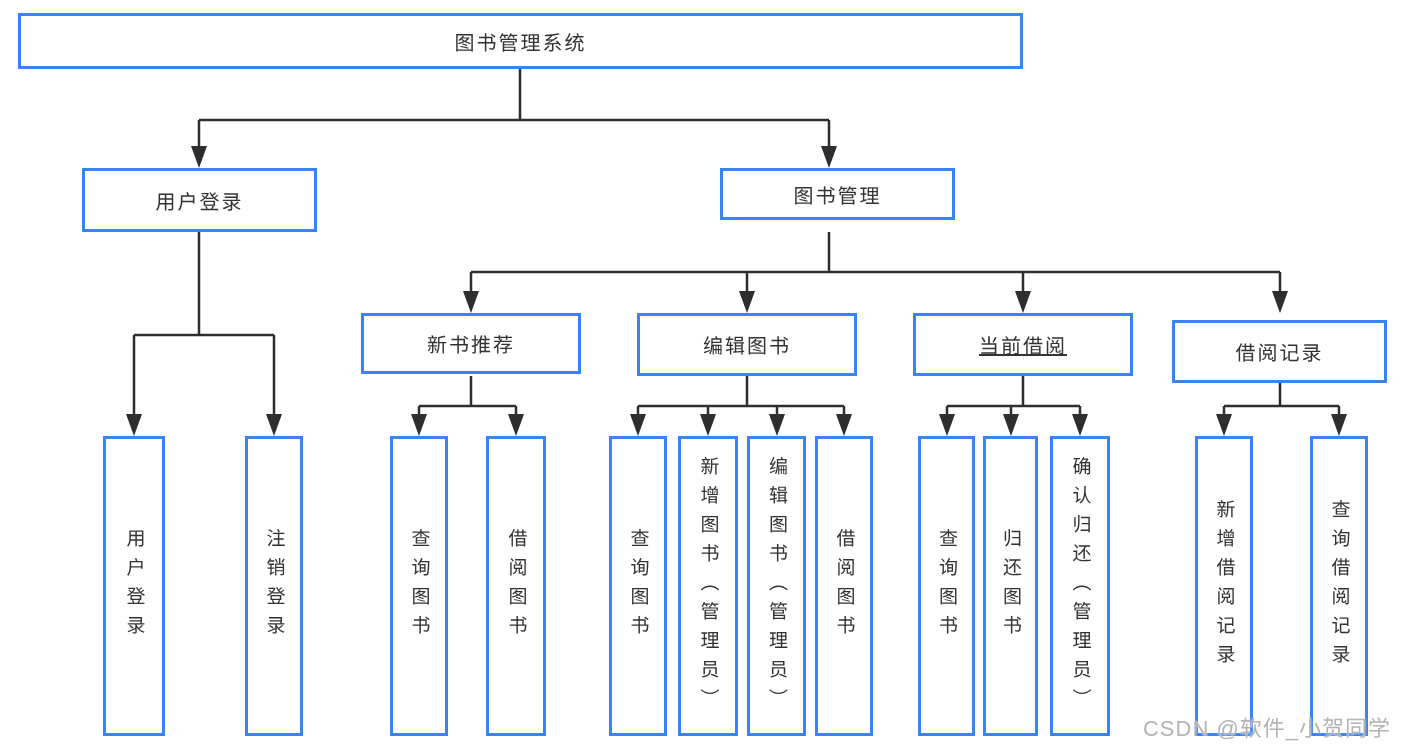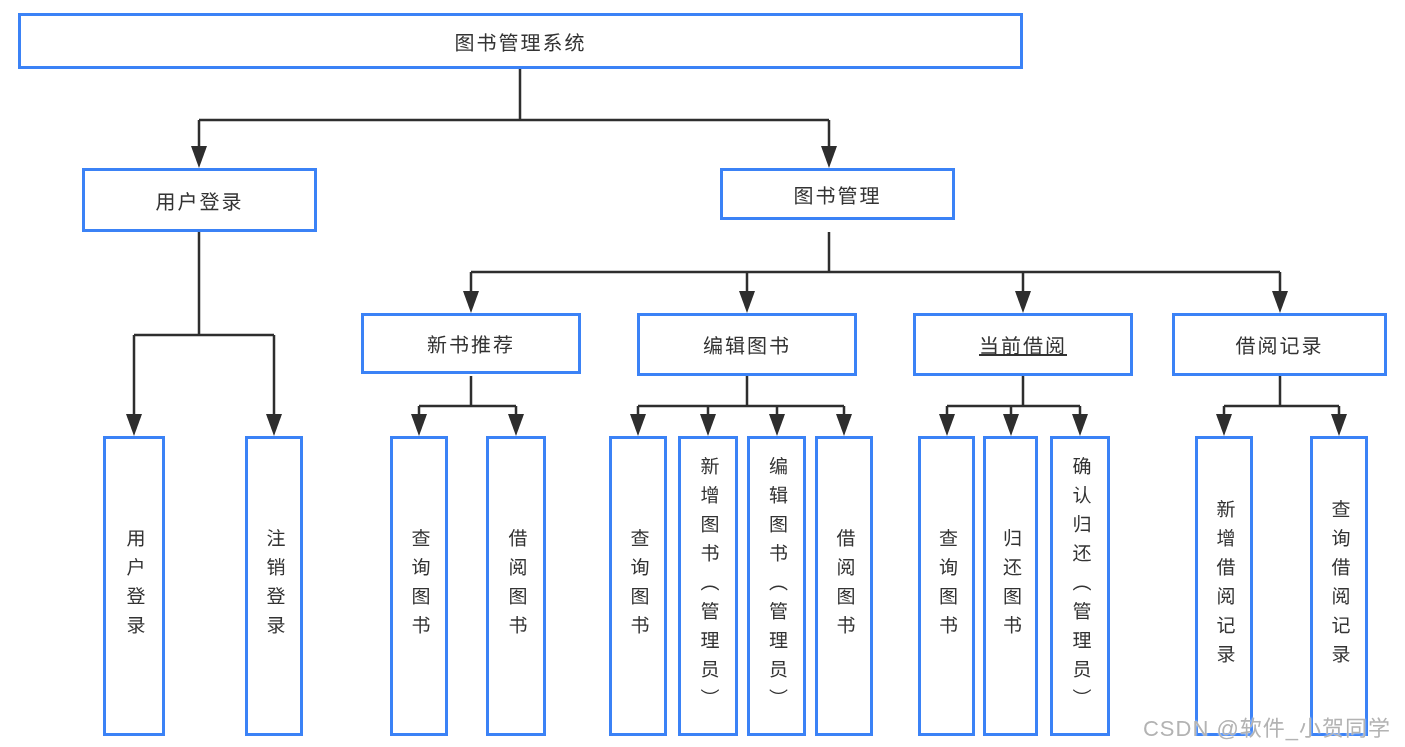--- a/index.html
+++ b/index.html
@@ -25,21 +25,21 @@
     font-size:22px; letter-spacing:1px; color:#b3b3b3;
     text-shadow:0 0 2px #ffffff; white-space:nowrap;
   }
   
   .n-root { left:18px;  top:13px;  width:1005px; height:56px; }
   .n-l2a  { left:82px;  top:168px; width:235px;  height:64px; }
   .n-l2b  { left:692px; top:168px; width:235px;  height:52px;margin-left:28px; }
   .n-l3a  { left:361px; top:313px; width:220px;  height:61px; }
   .n-l3b  { left:637px; top:313px; width:220px;  height:63px; }
   .n-l3c  { left:913px; top:313px; width:220px;  height:63px;text-decoration:underline; }
-  .n-l3d  { left:1172px;top:313px; width:215px;  height:63px; }
+  .n-l3d  { left:1172px;top:320px; width:215px;  height:63px; }
   .leaf   { top:436px; height:300px; }
   .n-g1a { left:103px;  width:62px; }
   .n-g1b { left:245px;  width:58px; }
   .n-g2a { left:390px;  width:58px; }
   .n-g2b { left:486px;  width:60px; }
   .n-g3a { left:609px;  width:58px; }
   .n-g3b { left:678px;  width:60px; }
   .n-g3c { left:747px;  width:59px; }
   .n-g3d { left:815px;  width:58px; }
   .n-g4a { left:918px;  width:57px; }

